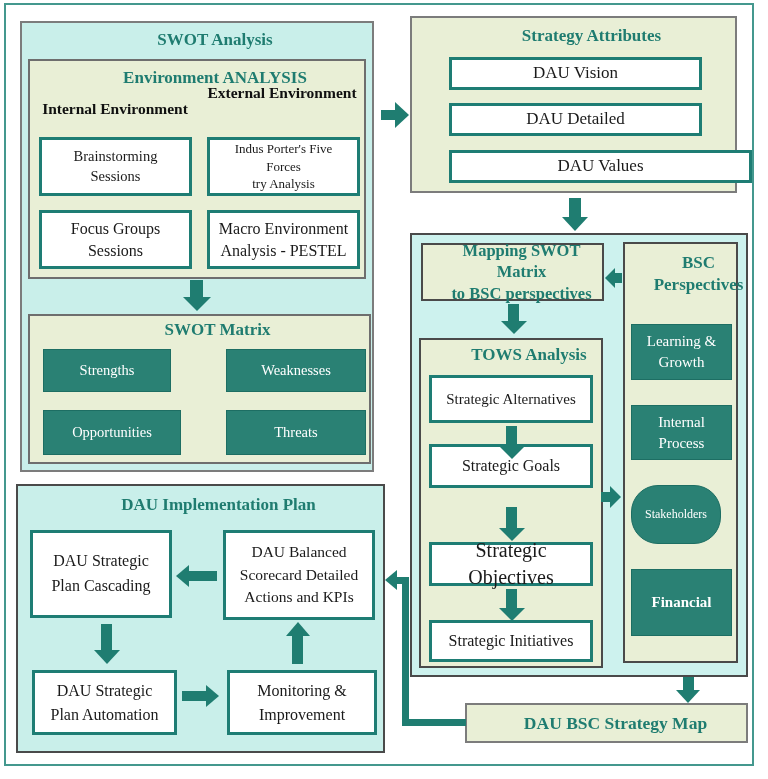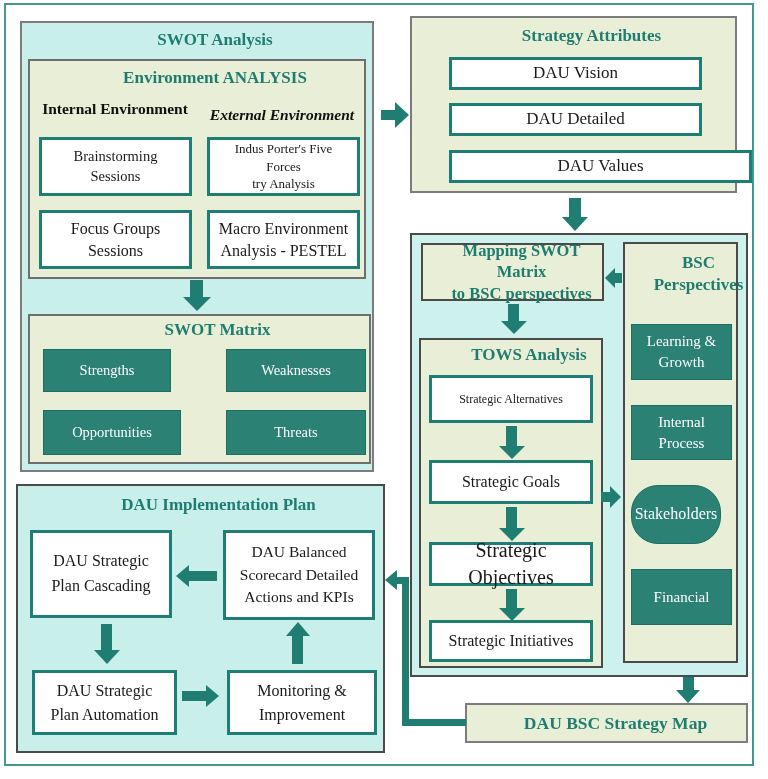--- a/index.html
+++ b/index.html
@@ -36,21 +36,21 @@
 <div class="canvas">
 
   <div class="abs outer-frame" style="left:4px;top:3px;width:750px;height:763px;"></div>
 
   <div class="abs cyan-bg panel-gray" style="left:20px;top:21px;width:354px;height:451px;">
     <div class="abs sec-title txt" style="top:7px;left:0;">SWOT Analysis</div>
 
     <div class="abs green-bg" style="left:6px;top:36px;width:338px;height:220px;border:2px solid #6E6E6E;">
       <div class="abs sec-title txt" style="top:7px;left:0;">Environment ANALYSIS</div>
       <div class="abs hdr txt" style="left:0;top:39px;width:170px;">Internal Environment</div>
-      <div class="abs hdr txt" style="left:168px;top:45px;width:168px;font-style:italic;">External Environment</div>
+      <div class="abs hdr txt" style="left:168px;top:23px;width:168px;">External Environment</div>
 
       <div class="abs white-box txt" style="left:9px;top:76px;width:153px;height:59px;font-size:14.5px;">Brainstorming
 Sessions</div>
       <div class="abs white-box txt" style="left:177px;top:76px;width:153px;height:59px;font-size:13px;">Indus Porter's Five
 Forces
 try Analysis</div>
       <div class="abs white-box txt" style="left:9px;top:149px;width:153px;height:59px;font-size:16px;">Focus Groups
 Sessions</div>
       <div class="abs white-box txt" style="left:177px;top:149px;width:153px;height:59px;font-size:16px;">Macro Environment
 Analysis - PESTEL</div>
@@ -89,35 +89,35 @@
 
   <div class="abs cyan2-bg panel-dark" style="left:410px;top:233px;width:338px;height:444px;">
 
     <div class="abs green-bg" style="left:9px;top:8px;width:183px;height:58px;border:2px solid #4A4A4A;display:flex;align-items:center;justify-content:center;">
       <div class="sec-title txt" style="font-size:16.5px;line-height:1.3;">Mapping SWOT Matrix
 to BSC perspectives</div>
     </div>
 
     <div class="abs green-bg" style="left:7px;top:103px;width:184px;height:330px;border:2px solid #4A4A4A;">
       <div class="abs sec-title txt" style="top:5px;left:0;">TOWS Analysis</div>
-      <div class="abs white-box txt" style="left:8px;top:35px;width:164px;height:48px;font-size:12px;">Strategic Alternatives</div>
-      <div class="abs white-box txt" style="left:8px;top:120px;width:164px;height:44px;font-size:16px;">Strategic Goals</div>
+      <div class="abs white-box txt" style="left:8px;top:35px;width:164px;height:48px;font-size:15px;">Strategic Alternatives</div>
+      <div class="abs white-box txt" style="left:8px;top:104px;width:164px;height:44px;font-size:16px;">Strategic Goals</div>
       <div class="abs white-box txt" style="left:8px;top:202px;width:164px;height:44px;font-size:20px;">Strategic Objectives</div>
       <div class="abs white-box txt" style="left:8px;top:280px;width:164px;height:42px;font-size:16px;">Strategic Initiatives</div>
     </div>
 
     <div class="abs green-bg" style="left:211px;top:7px;width:115px;height:421px;border:2px solid #4A4A4A;">
       <div class="abs sec-title txt" style="top:8px;left:0;line-height:1.3;">BSC
 Perspectives</div>
       <div class="abs teal-cell txt" style="left:6px;top:80px;width:101px;height:56px;font-size:15px;">Learning &amp;
 Growth</div>
       <div class="abs teal-cell txt" style="left:6px;top:161px;width:101px;height:55px;font-size:15px;">Internal
 Process</div>
-      <div class="abs teal-cell txt" style="left:6px;top:241px;width:90px;height:59px;font-size:16px;border-radius:27px;">Stakeholders</div>
-      <div class="abs teal-cell txt" style="left:6px;top:325px;width:101px;height:56px;font-size:15px;">Financial</div>
+      <div class="abs teal-cell txt" style="left:6px;top:241px;width:90px;height:59px;font-size:12px;border-radius:27px;">Stakeholders</div>
+      <div class="abs teal-cell txt" style="left:6px;top:325px;width:101px;height:67px;font-size:15px;font-weight:bold;">Financial</div>
     </div>
   </div>
 
   <div>
     <div class="tri" style="left:605px;top:268px;border-top:10px solid transparent;border-bottom:10px solid transparent;border-right:10px solid #1F7D71;"></div>
     <div class="shaft" style="left:614px;top:273px;width:8px;height:10px;"></div>
   </div>
 
   <div>
     <div class="shaft" style="left:508px;top:304px;width:11px;height:17px;"></div>

